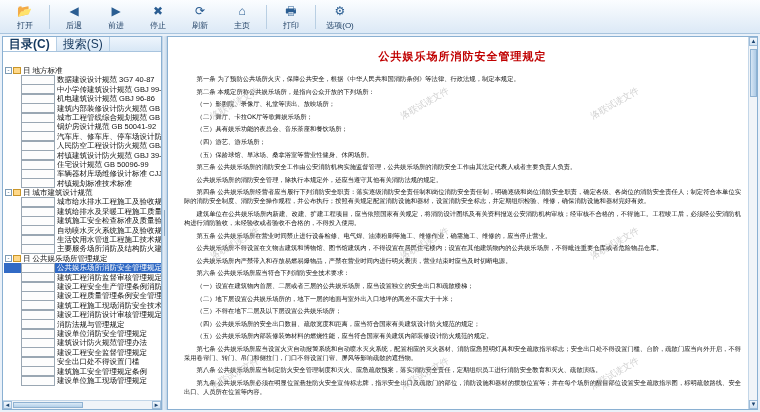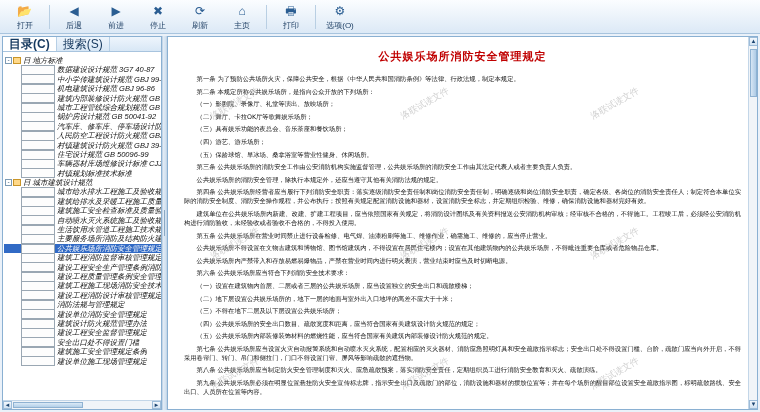--- a/index.html
+++ b/index.html
@@ -93,25 +93,24 @@
     font-size: 12px;
     padding: 1px 6px;
     color: #15385e;
     border-right: 1px solid #b7cfe5;
     line-height: 13px;
   }
   .ltab.active { background: #ffffff; font-weight: bold; }
   .tree {
     flex: 1;
     overflow: hidden;
-    padding: 4px 0 0 1px;
+    padding: 14px 0 0 1px;
     font-size: 7.5px;
     line-height: 9.4px;
     color: #111;
-    font-style: italic;
   }
   .tnode {
     display: flex; align-items: center;
     white-space: nowrap;
     height: 9.4px;
   }
   .tnode .exp {
     width: 7px; height: 7px;
     margin-right: 1px;
     border: 1px solid #7d9bb5;
@@ -377,20 +376,25 @@
           </div>
           <div class="tnode ind1">
             <span class="exp blank"></span>
             <span class="ficon doc"></span>
             <span class="lbl">生活饮用水管道工程施工技术规程</span>
           </div>
           <div class="tnode ind1">
             <span class="exp blank"></span>
             <span class="ficon doc"></span>
             <span class="lbl">主要服务场所消防及结构防火建筑安全验收</span>
+          </div>
+          <div class="tnode ind0">
+            <span class="exp">-</span>
+            <span class="ficon"></span>
+            <span class="lbl">日 公共娱乐场所管理规定</span>
           </div>
           <div class="tnode ind1 sel">
             <span class="exp blank"></span>
             <span class="ficon doc"></span>
             <span class="lbl">公共娱乐场所消防安全管理规定</span>
           </div>
           <div class="tnode ind1">
             <span class="exp blank"></span>
             <span class="ficon doc"></span>
             <span class="lbl">建筑工程消防监督审核管理规定</span>

